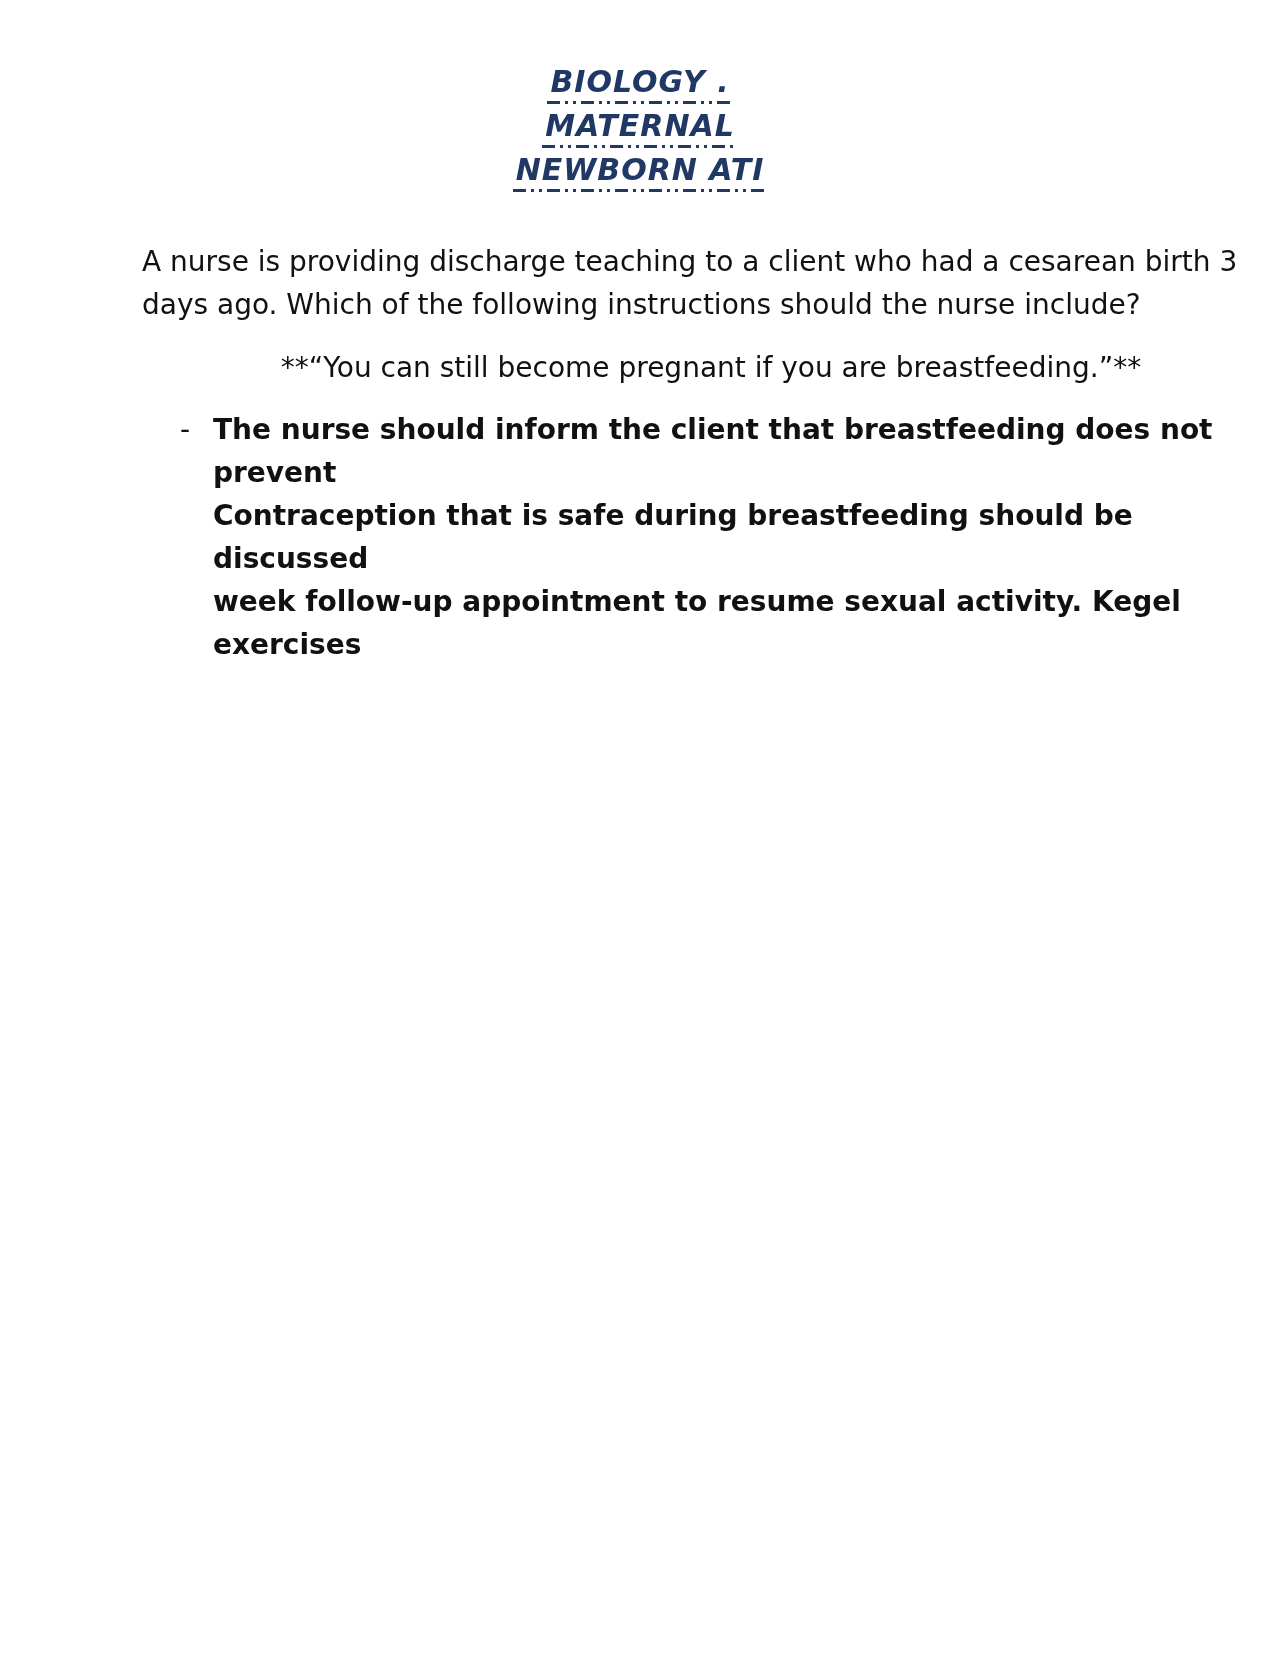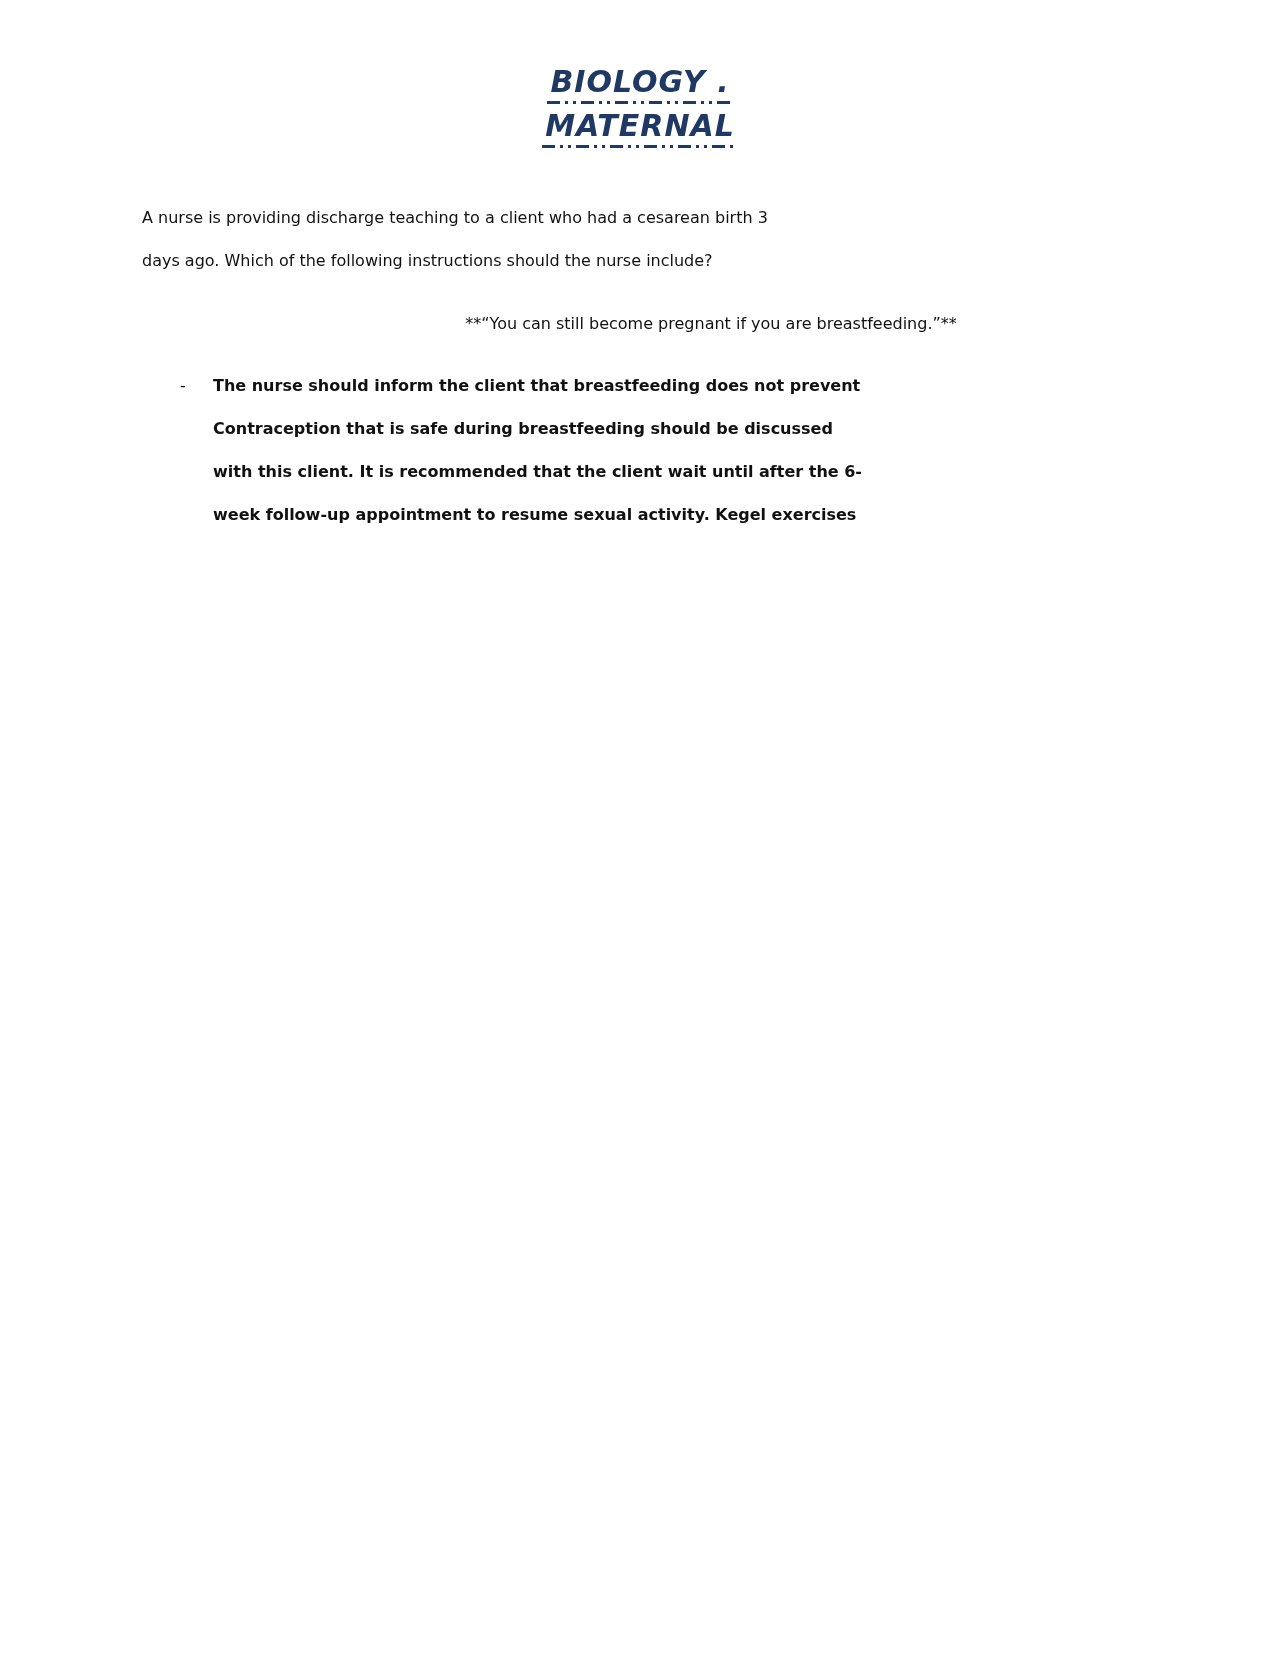--- a/index.html
+++ b/index.html
@@ -46,21 +46,21 @@
     background-image: repeating-linear-gradient(90deg,
       var(--navy) 0px, var(--navy) 13px,
       transparent 13px, transparent 18px,
       var(--navy) 18px, var(--navy) 21px,
       transparent 21px, transparent 26px,
       var(--navy) 26px, var(--navy) 29px,
       transparent 29px, transparent 34px);
   }
   
   .body-text {
-    font-size: 16px;
+    font-size: 28px;
     line-height: 43px;
   }
   .para { margin-left: 142px; }
   .question { margin-top: 46px; }
   .answer { margin-top: 20px; text-align: center; }
   .line { display: block; white-space: pre-wrap; }
   
   .list-item {
     display: flex;
     margin-top: 19px;
@@ -73,37 +73,37 @@
   .list-body { flex: 1 1 auto; font-weight: bold; }
 </style>
 </head>
 <body>
 
 <div class="page">
 
   <header class="doc-title">
     <span class="t-line"><span class="t-text">BIOLOGY&nbsp;.</span></span>
     <span class="t-line"><span class="t-text">MATERNAL</span></span>
+    <span class="t-line"><span class="t-text">NEWBORN ATI</span></span>
   </header>
 
   <div class="body-text">
 
     <p class="para question">
       <span class="line">A nurse is providing discharge teaching to a client who had a cesarean birth 3</span>
       <span class="line">days ago. Which of the following instructions should the nurse include?</span>
     </p>
 
     <p class="para answer">
       <span class="line">**“You can still become pregnant if you are breastfeeding.”**</span>
     </p>
 
     <div class="list-item">
       <span class="list-marker">-</span>
       <div class="list-body">
         <span class="line">The nurse should inform the client that breastfeeding does not prevent</span>
         <span class="line">Contraception that is safe during breastfeeding should be discussed</span>
-        <span class="line">with this client. It is recommended that the client wait until after the 6-</span>
         <span class="line">week follow-up appointment to resume sexual activity. Kegel exercises</span>
       </div>
     </div>
 
   </div>
 </div>
 
 </body></html>

